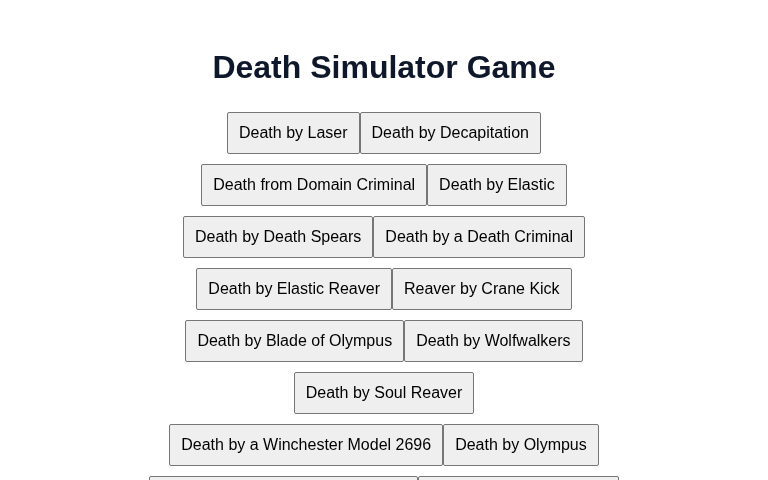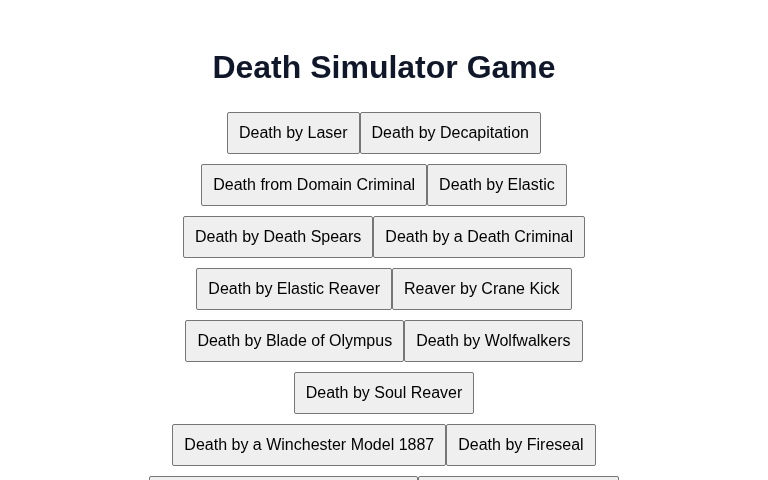--- a/index.html
+++ b/index.html
@@ -76,21 +76,21 @@
       <button class="btn">Reaver by Crane Kick</button>
     </div>
     <div class="row">
       <button class="btn">Death by Blade of Olympus</button>
       <button class="btn">Death by Wolfwalkers</button>
     </div>
     <div class="row">
       <button class="btn">Death by Soul Reaver</button>
     </div>
     <div class="row">
-      <button class="btn">Death by a Winchester Model 1887</button>
-      <button class="btn">Death by Fireseal</button>
+      <button class="btn">Death by a Winchester Model 2696</button>
+      <button class="btn">Death by Olympus</button>
     </div>
     <div class="row">
       <button class="btn blank-a"></button>
       <button class="btn blank-b"></button>
     </div>
   </div>
 </div>
 
 </body></html>

